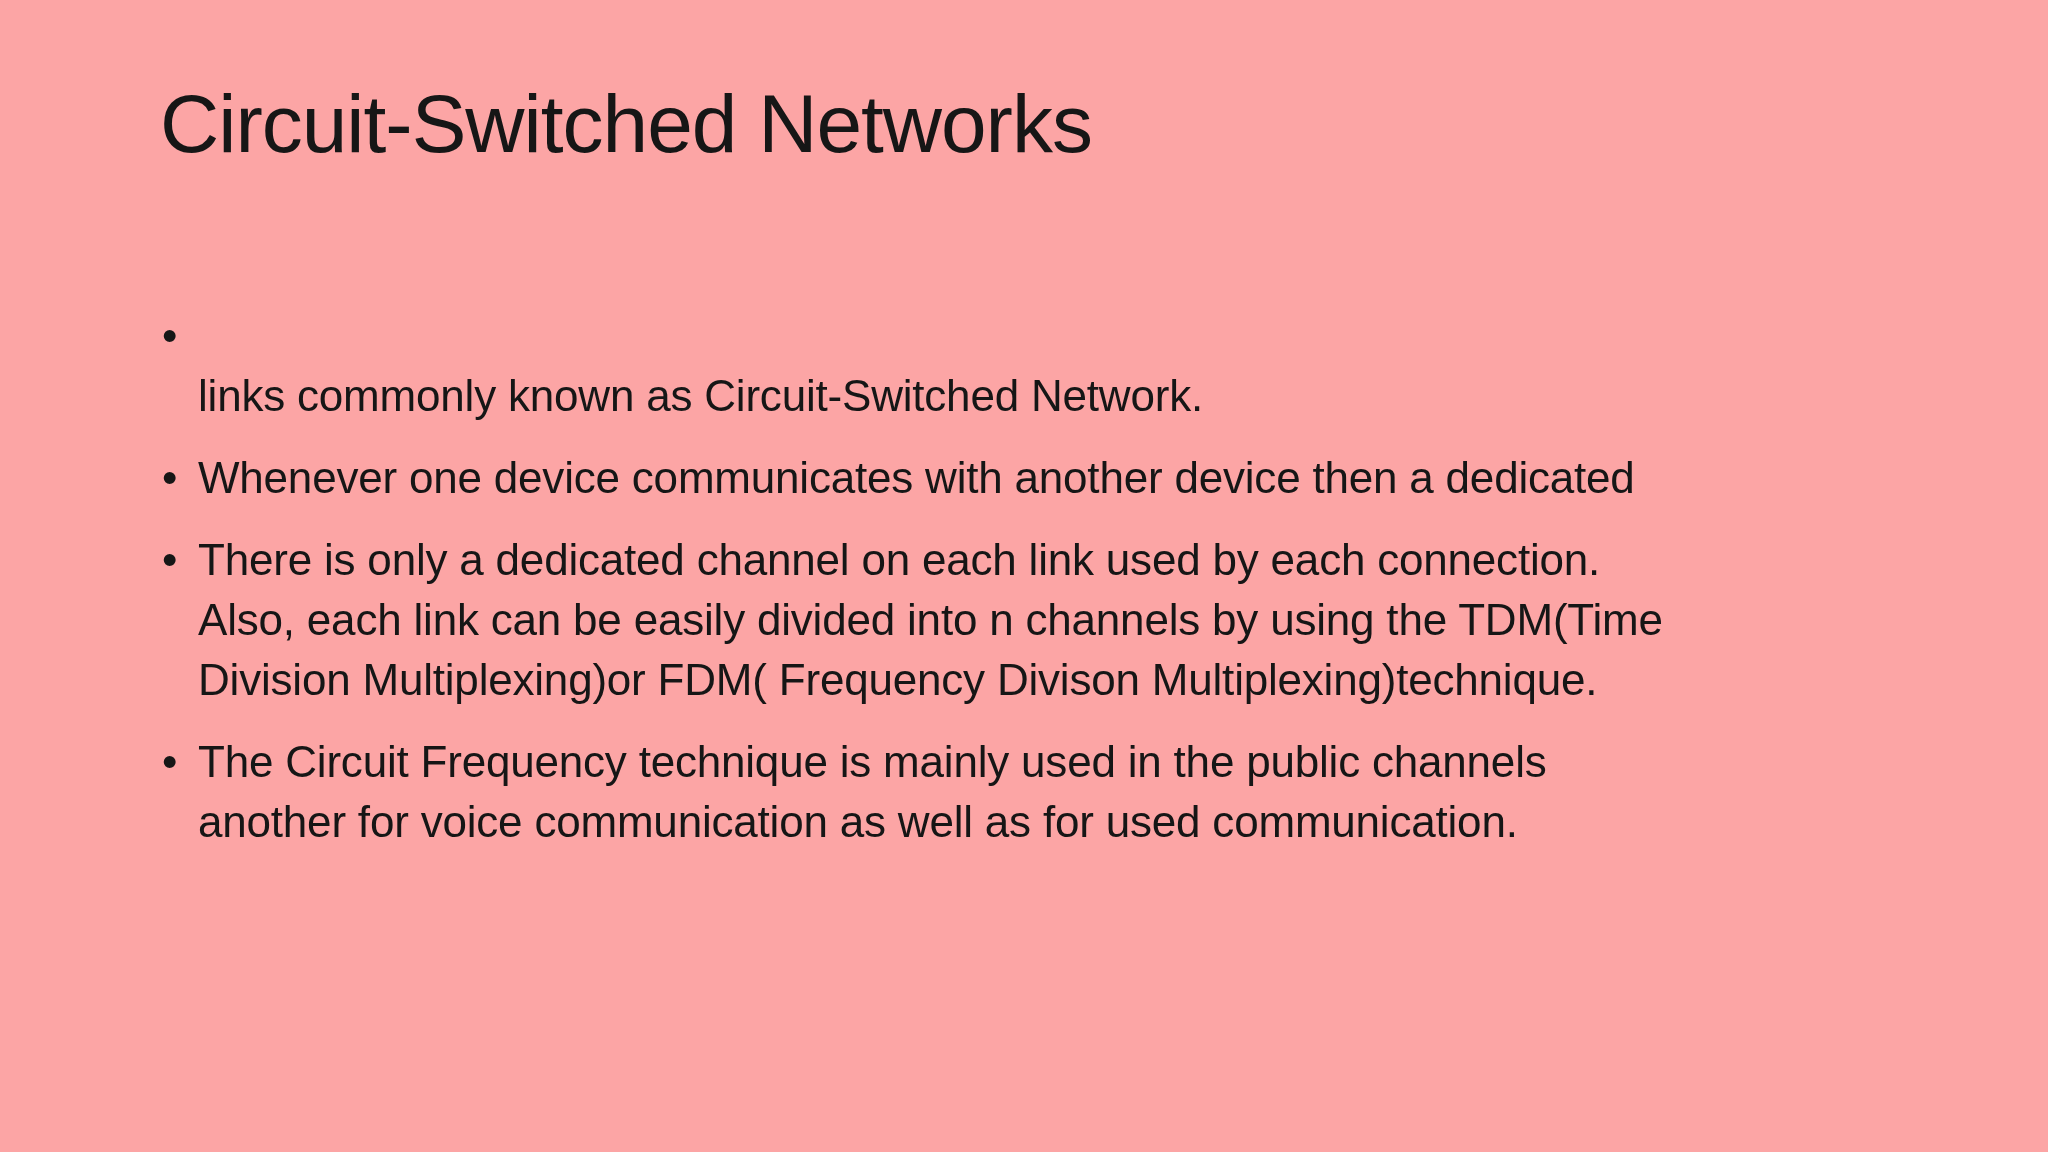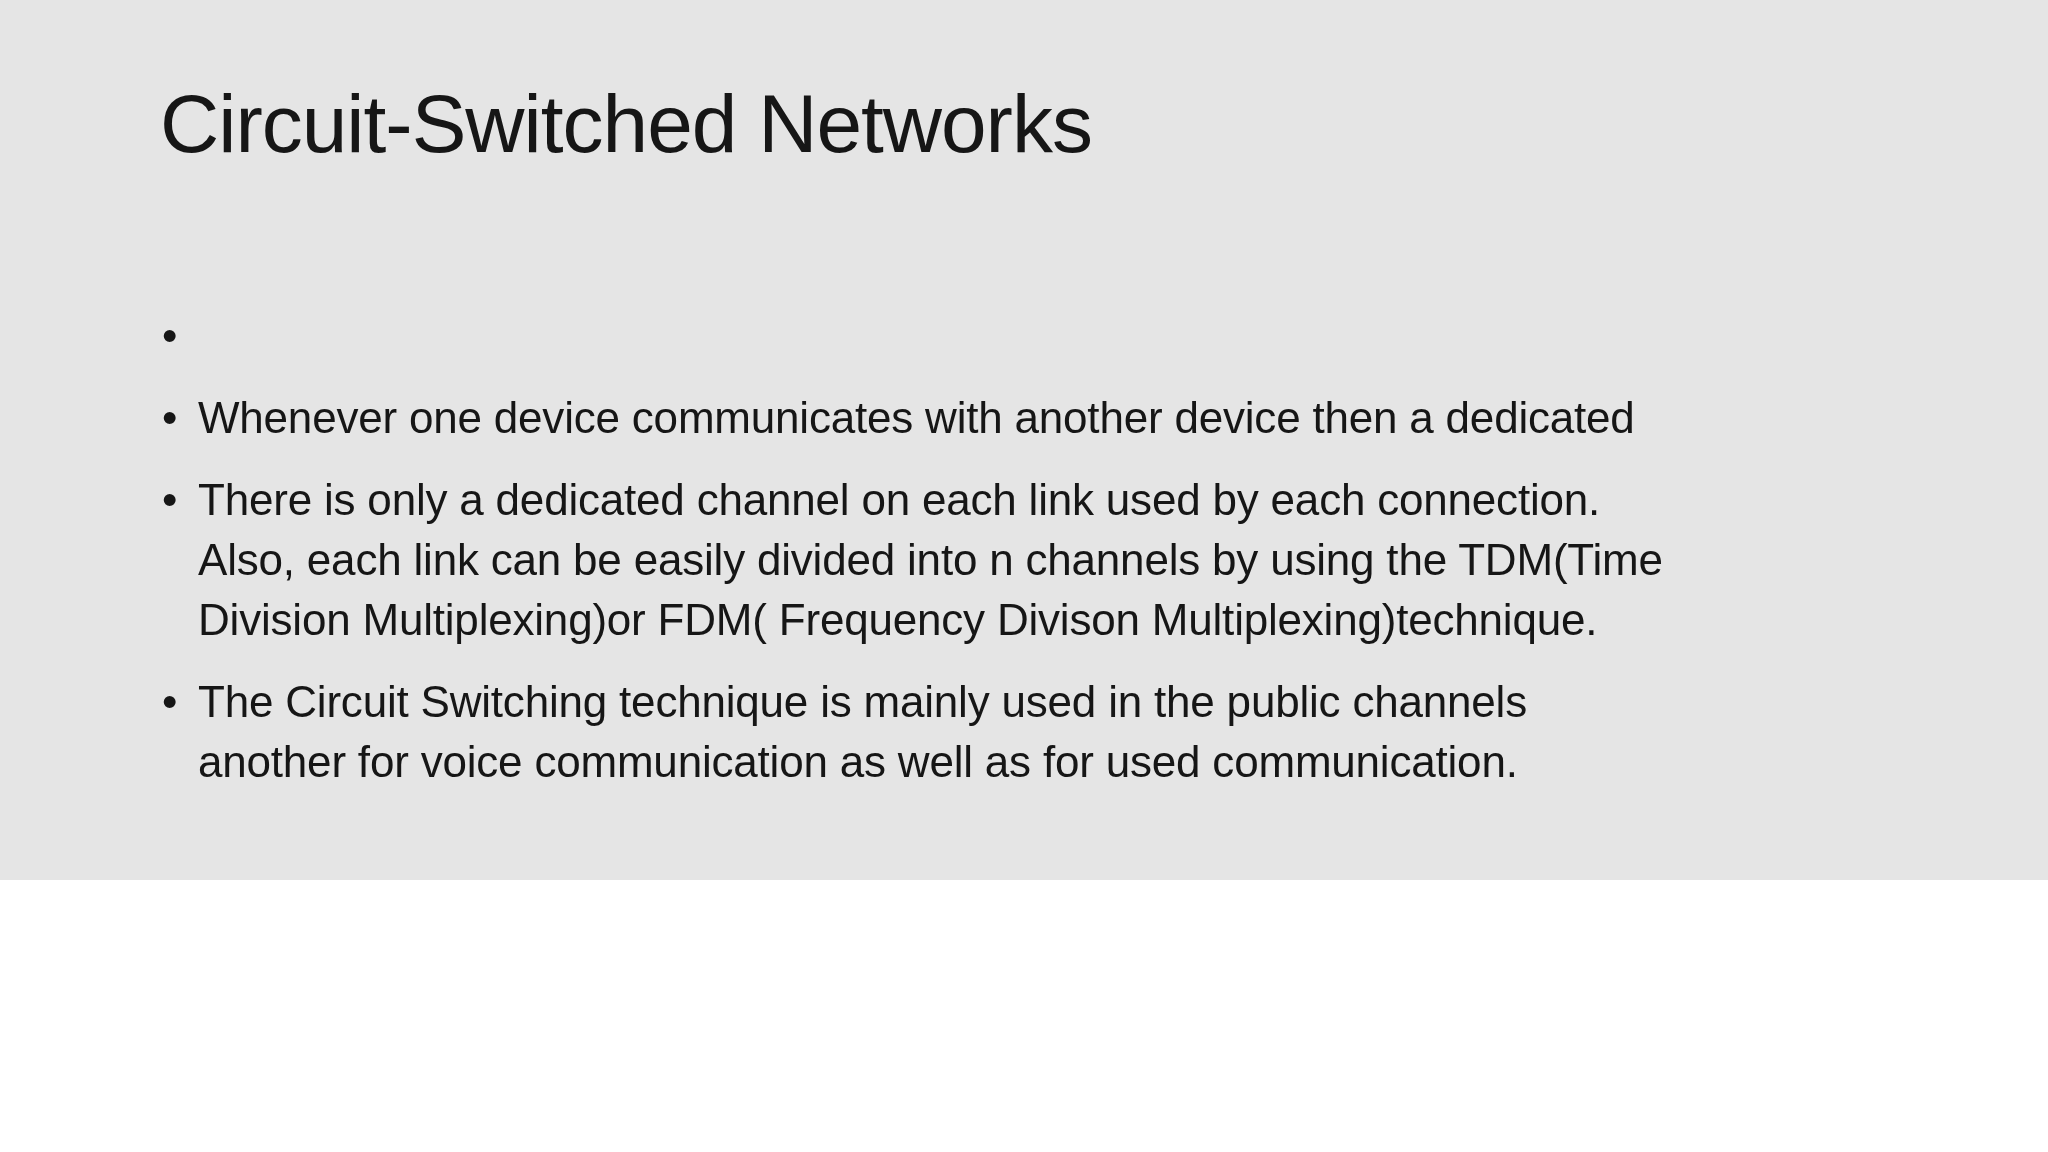--- a/index.html
+++ b/index.html
@@ -3,22 +3,22 @@
 <meta charset="utf-8">
 <style>
   html, body {
     margin: 0;
     padding: 0;
     background: #ffffff;
   }
   .slide {
     position: relative;
     width: 2048px;
-    height: 880px;
-    background: #e5e5e5;
+    height: 1152px;
+    background: #fca5a5;
     overflow: hidden;
     font-family: "Liberation Sans", sans-serif;
     color: #161616;
   }
   .title {
     position: absolute;
     left: 160px;
     top: 76px;
     margin: 0;
     font-size: 82px;
@@ -58,18 +58,18 @@
     font-weight: 400;
   }
 </style>
 </head>
 <body>
 
 <div class="slide">
   <h1 class="title">Circuit-Switched Networks</h1>
 
   <ul class="body-text">
-      <li><span class="marker">•</span><br></li>
+      <li><span class="marker">•</span><br><span>links commonly known as Circuit-Switched Network.</span></li>
       <li><span class="marker">•</span><span>Whenever one device communicates with another device then a dedicated</span><br></li>
       <li><span class="marker">•</span><span>There is only a dedicated channel on each link used by each connection.</span><br><span>Also, each link can be easily divided into </span><span class="bold">n channels</span><span> by using the </span><span class="bold">TDM</span><span>(Time</span><br><span>Division Multiplexing)or </span><span class="bold">FDM</span><span>( Frequency Divison Multiplexing)technique.</span></li>
-      <li><span class="marker">•</span><span>The </span><span class="bold">Circuit Switching technique</span><span> is mainly used in the </span><span class="bold">public channels</span><br><span class="bold">another</span><span> for </span><span class="bold">voice communication</span><span> as well as for </span><span class="bold">used communication</span><span>.</span></li>
+      <li><span class="marker">•</span><span>The </span><span class="bold">Circuit Frequency technique</span><span> is mainly used in the </span><span class="bold">public channels</span><br><span class="bold">another</span><span> for </span><span class="bold">voice communication</span><span> as well as for </span><span class="bold">used communication</span><span>.</span></li>
     </ul>
 </div>
 
 </body></html>

